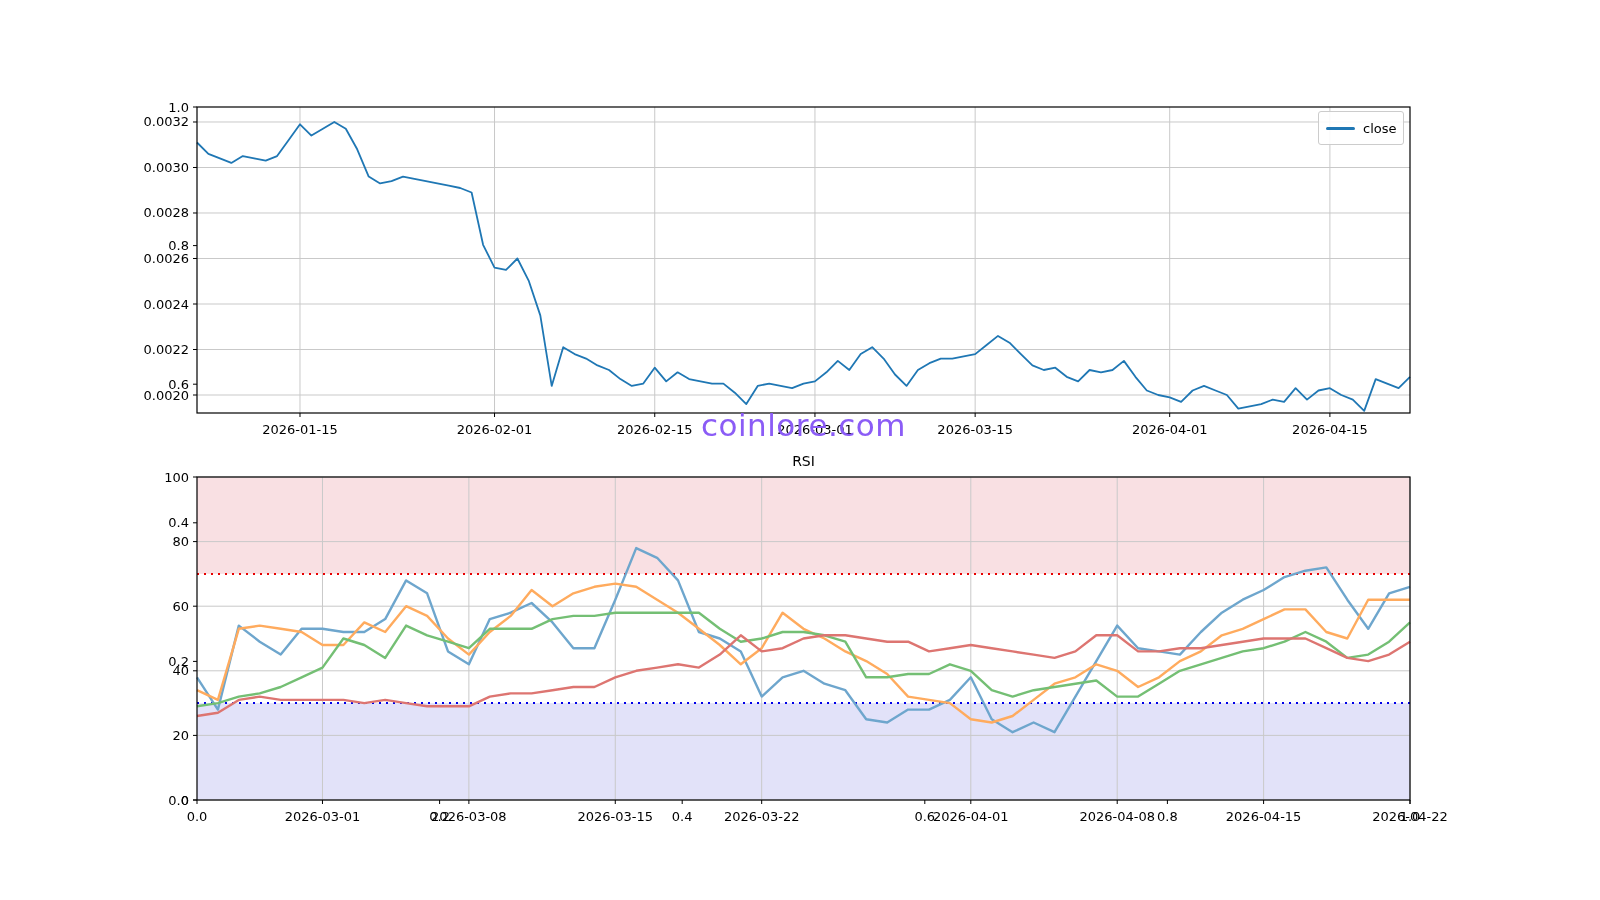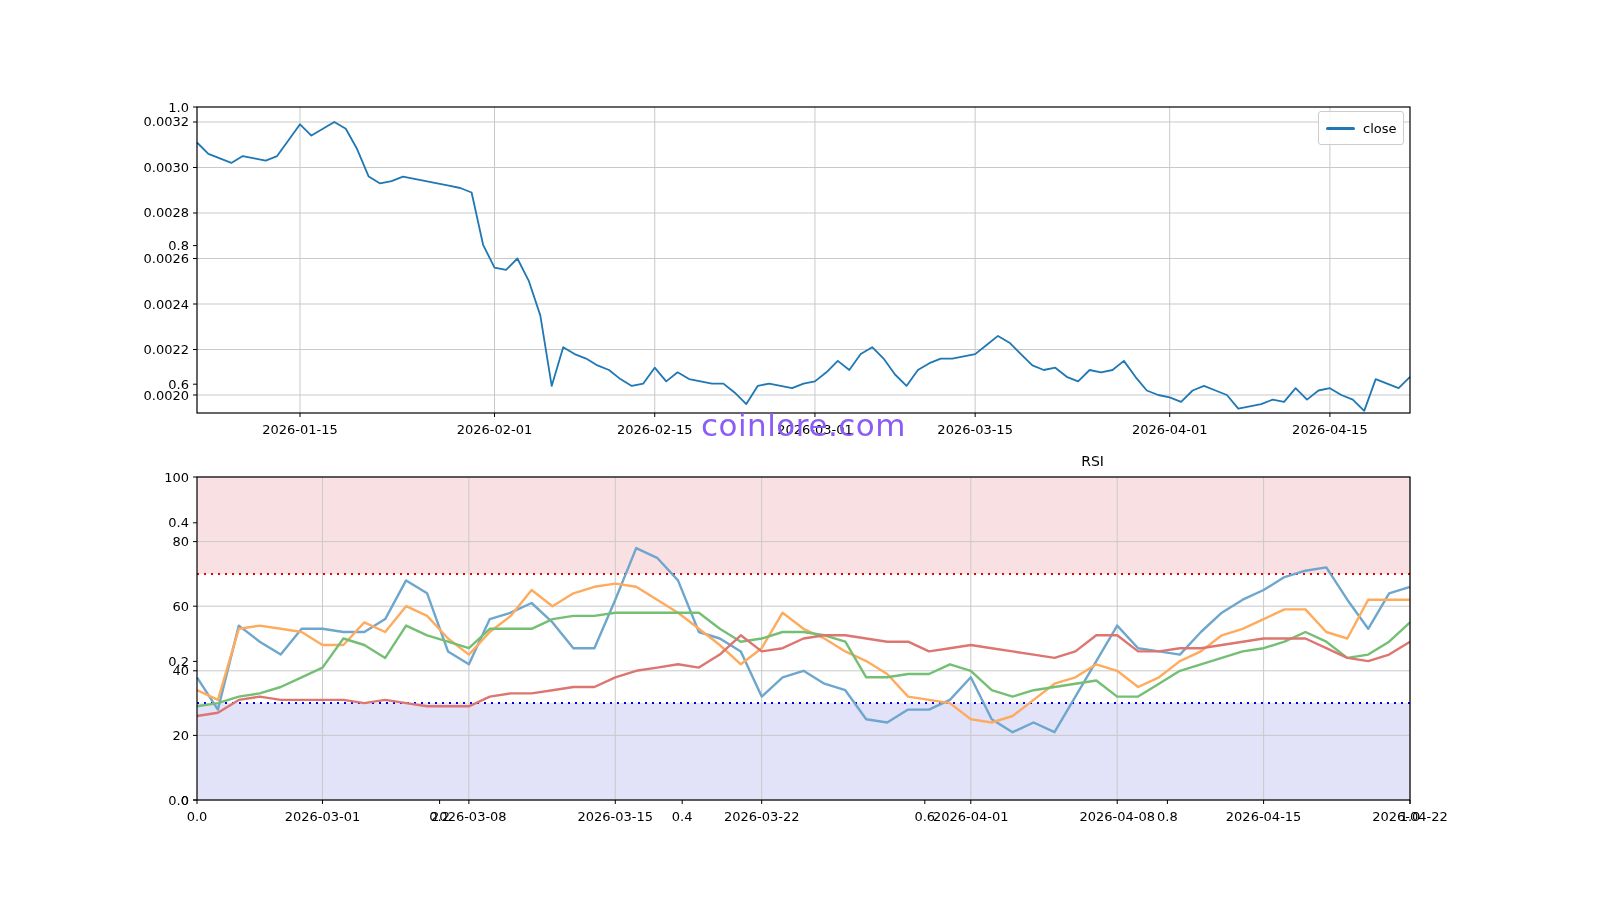--- a/index.html
+++ b/index.html
@@ -1,21 +1,21 @@
 <!DOCTYPE html>
 <html><head>
 <meta charset="utf-8">
 <style>
   html,body{margin:0;padding:0;background:#fff;}
   .figure{position:relative;width:1600px;height:900px;background:#fff;overflow:hidden;
           font-family:"DejaVu Sans","Liberation Sans",sans-serif;}
   svg{position:absolute;left:0;top:0;}
   .watermark{position:absolute;left:503px;top:407px;width:601px;text-align:center;
              font-size:31px;color:#8b5cf6;letter-spacing:0.5px;}
-  .subtitle{position:absolute;left:503px;top:453px;width:601px;text-align:right;
+  .subtitle{position:absolute;left:503px;top:453px;width:601px;text-align:center;
             font-size:14px;color:#000;}
   .legend{position:absolute;background:rgba(255,255,255,0.88);border:1px solid #cccccc;
           border-radius:3px;padding:4px 7px;font-size:13px;color:#000;}
   .legend-row{display:flex;align-items:center;height:24px;white-space:nowrap;}
   .swatch{display:inline-block;width:29px;height:3px;border-radius:1.5px;margin-right:8px;flex:none;}
   .legend-price{left:1318px;top:111px;}
   .legend-rsi{left:1307px;top:487px;}
 </style>
 </head>
 <body>

